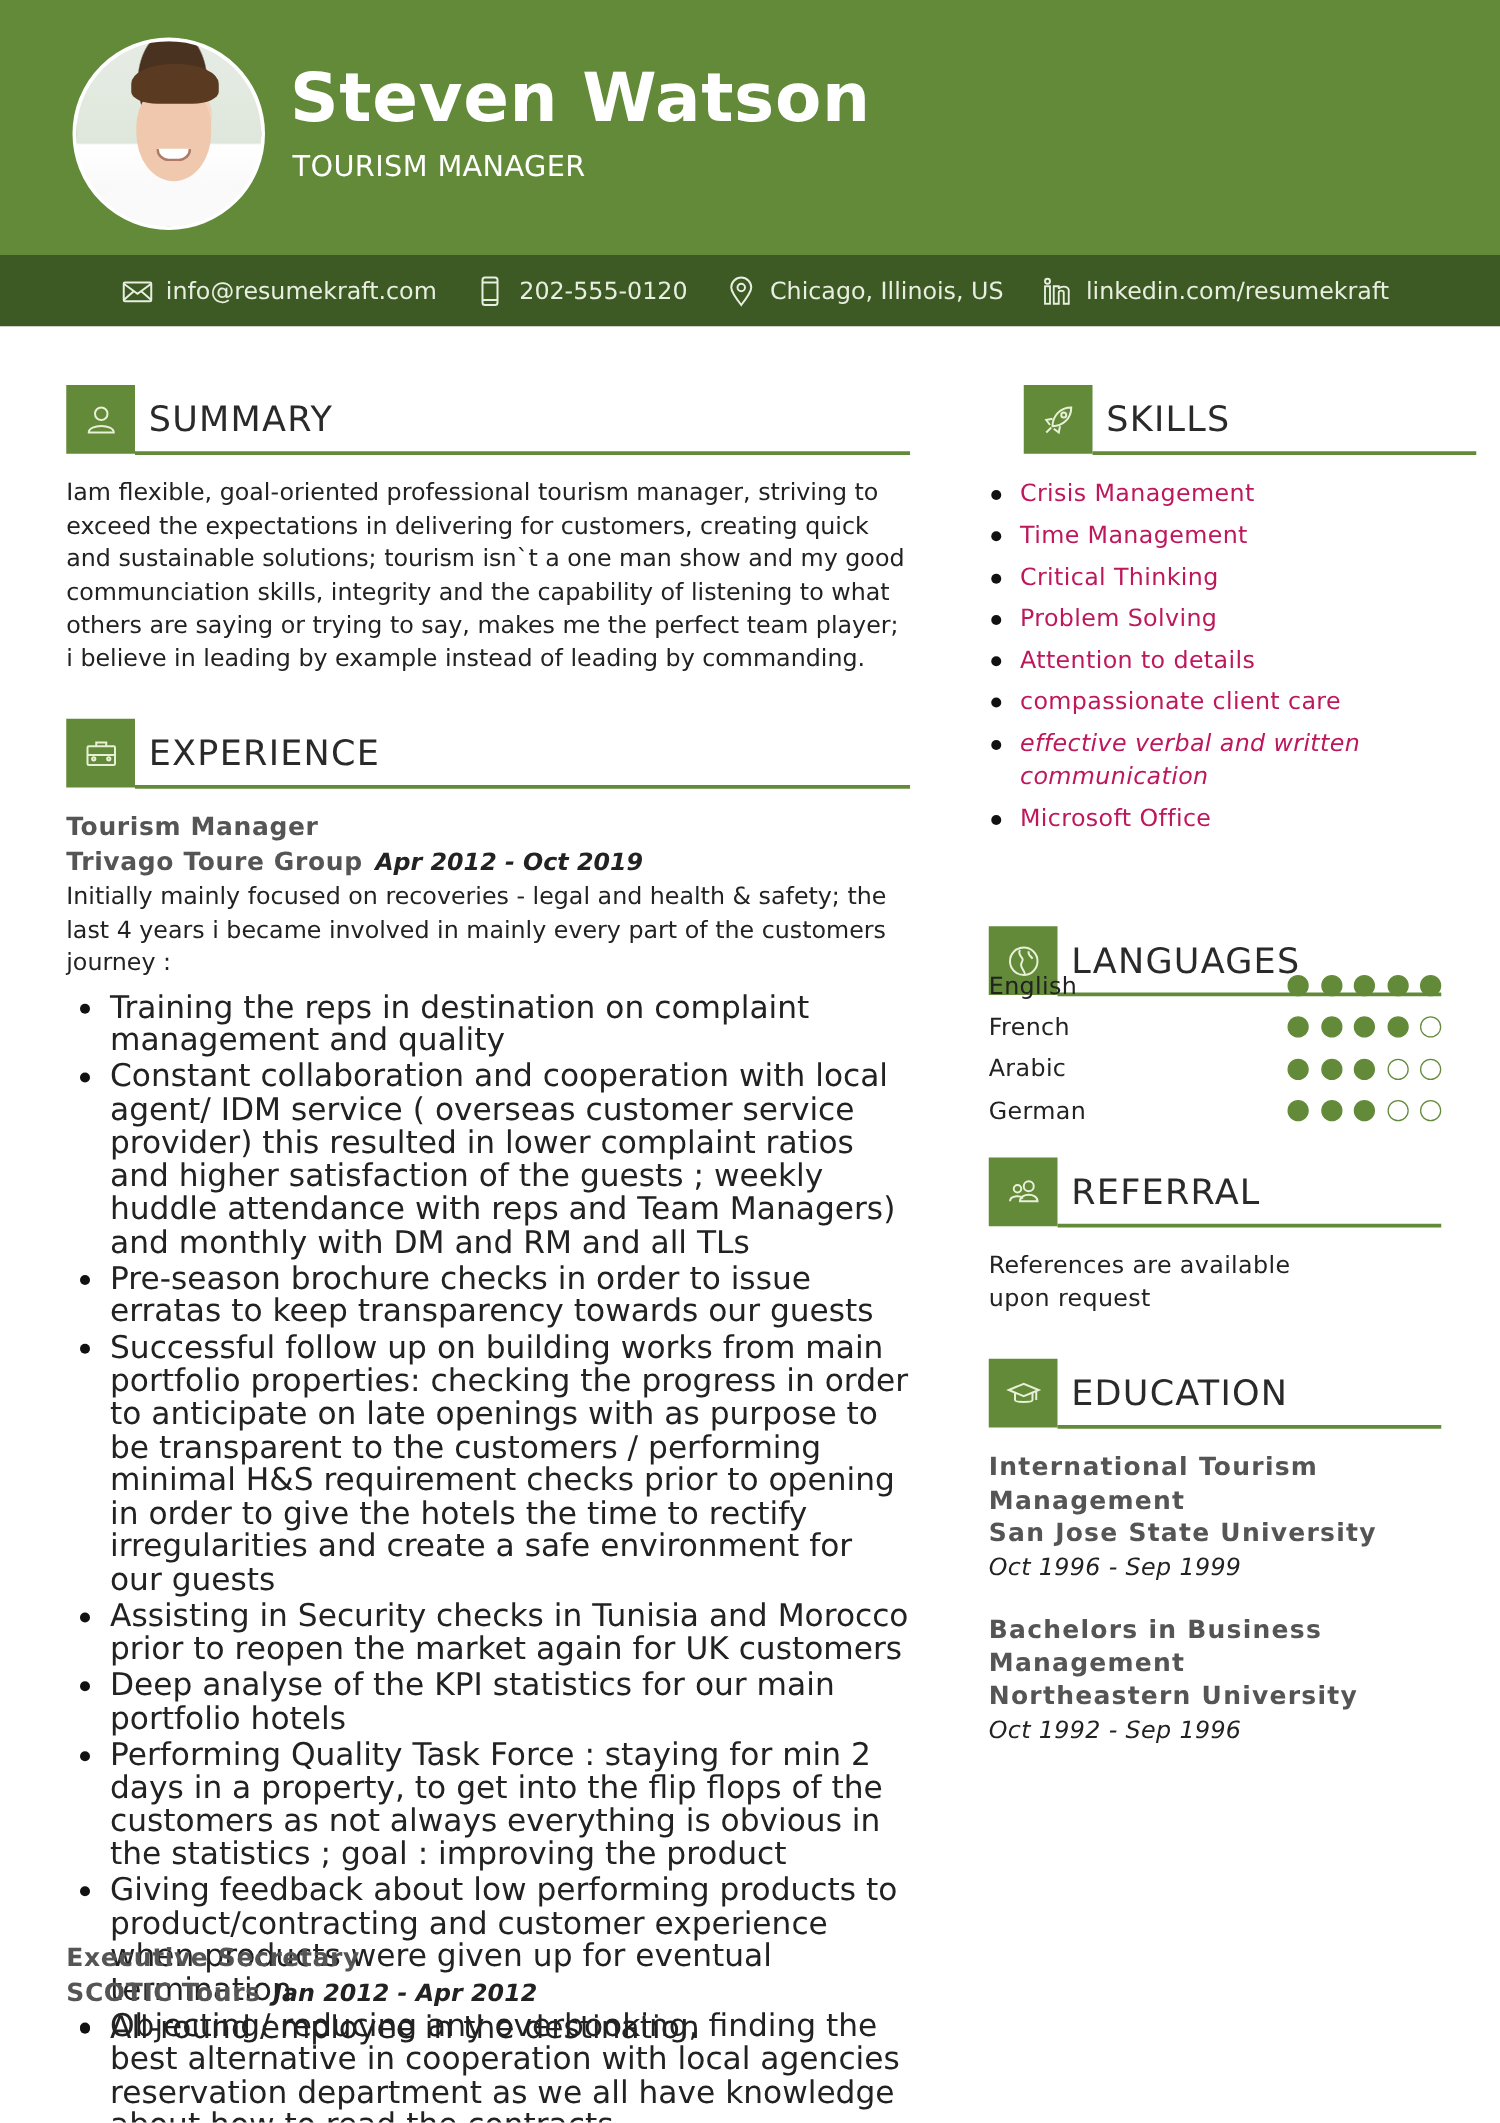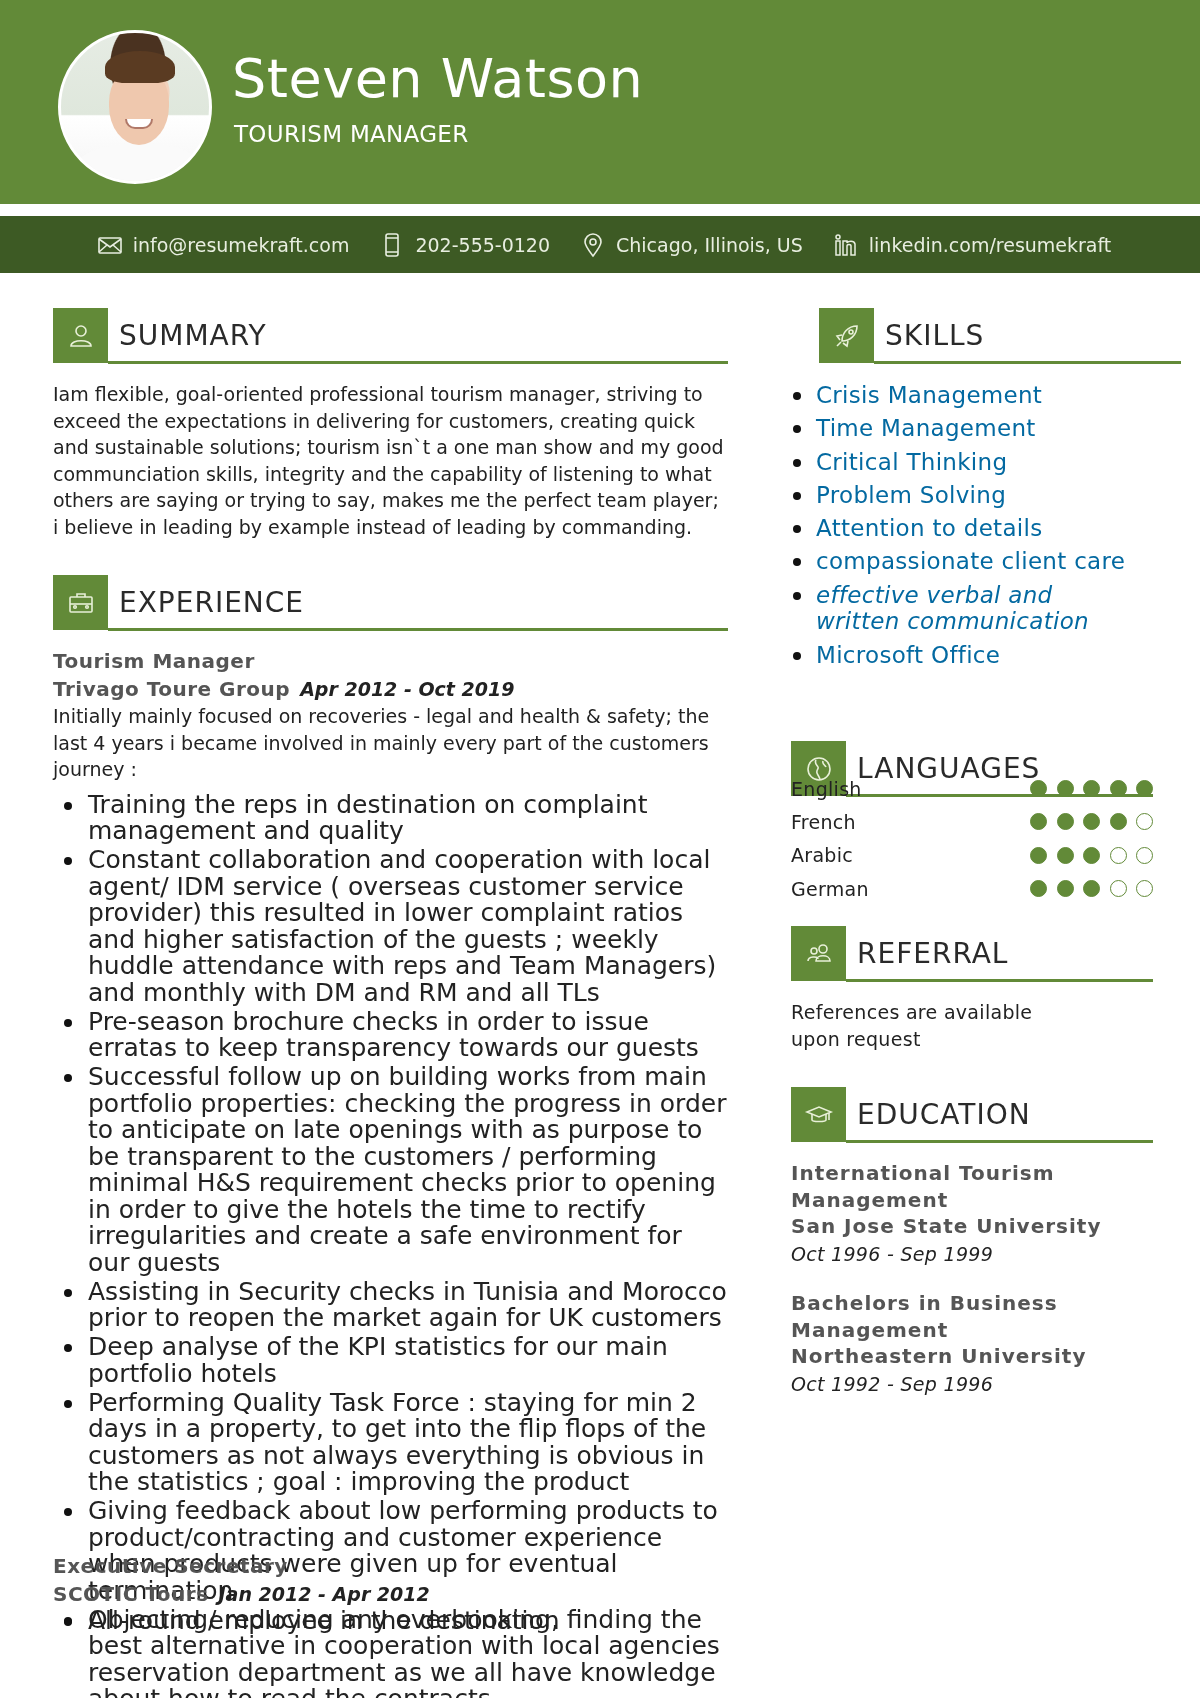--- a/index.html
+++ b/index.html
@@ -10,24 +10,24 @@
   .photo { position: absolute; left: 58px; top: 30px; width: 154px; height: 154px; border-radius: 50%;
            border: 3px solid #ffffff; overflow: hidden;
            background: radial-gradient(circle at 55% 40%, #f1d2bd 0 22%, transparent 23%),
                        radial-gradient(ellipse at 52% 22%, #4a3220 0 25%, transparent 26%),
                        linear-gradient(180deg, #e6ece4 0%, #dfe7dc 55%, #ffffff 56%, #f4f4f4 100%); }
   .photo .face { position: absolute; left: 48px; top: 34px; width: 60px; height: 78px; border-radius: 45% 45% 50% 50%; background: #efc8ae; }
   .photo .hair { position: absolute; left: 44px; top: 18px; width: 70px; height: 32px; border-radius: 50% 50% 30% 30%; background: #5a3b22; }
   .photo .shirt { position: absolute; left: 10px; top: 110px; width: 136px; height: 60px; border-radius: 50% 50% 0 0; background: #fafafa; }
   .photo .smile { position: absolute; left: 64px; top: 86px; width: 28px; height: 10px; border-radius: 0 0 14px 14px; background: #ffffff; border: 2px solid #b07868; border-top: none; }
 
-  .name { position: absolute; left: 232px; top: 44px; font-size: 54px; line-height: 70px; color: #ffffff; font-weight: 400; letter-spacing: 0.5px; }
+  .name { position: absolute; left: 232px; top: 44px; font-size: 54px; line-height: 70px; color: #ffffff; font-weight: 700; letter-spacing: 0.5px; }
   .title { position: absolute; left: 234px; top: 118px; font-size: 23px; line-height: 32px; color: #ffffff; letter-spacing: 0.3px; }
 
-  .contactbar { position: absolute; left: 0; top: 216px; width: 1200px; height: 57px; background: #3d5a24;
+  .contactbar { position: absolute; left: 0; top: 204px; width: 1200px; height: 57px; background: #3d5a24;
                 display: flex; align-items: center; justify-content: center; gap: 30px; padding-left: 8px; }
   .contact { display: flex; align-items: center; gap: 10px; color: #e8eee0; font-size: 19px; }
   .contact svg { width: 26px; height: 26px; }
 
   .sec-head { position: absolute; height: 56px; }
   .sec-head .box { position: absolute; left: 0; top: 0; width: 55px; height: 55px; background: #628a38;
                    display: flex; align-items: center; justify-content: center; }
   .sec-head .box svg { width: 30px; height: 30px; }
   .sec-head .line { position: absolute; left: 55px; right: 0; bottom: 0; height: 3px; background: #628a38; }
   .sec-head .label { position: absolute; left: 66px; top: 8px; font-size: 28px; line-height: 40px; color: #2a2a2a; letter-spacing: 1px; }
@@ -38,21 +38,21 @@
   .para { font-size: 19px; line-height: 26.5px; color: #222; }
   .job-title { font-size: 20px; line-height: 27px; font-weight: bold; color: #555; letter-spacing: 0.5px; }
   .job-company { font-size: 20px; line-height: 28px; font-weight: bold; color: #555; letter-spacing: 0.5px; }
   .job-date { font-style: italic; font-weight: bold; color: #222; font-size: 19px; margin-left: 10px; letter-spacing: 0; }
 
   ul.bullets { list-style: none; }
   ul.bullets li { position: relative; padding-left: 35px; font-size: 25px; line-height: 26.5px; color: #222; margin-bottom: 2.5px; }
   ul.bullets li::before { content: ""; position: absolute; left: 11px; top: 10px; width: 8px; height: 8px; border-radius: 50%; background: #111; }
 
   ul.skills { list-style: none; }
-  ul.skills li { position: relative; padding-left: 25px; font-size: 23px; line-height: 26.5px; margin-bottom: 6.8px; color: #0369a1; letter-spacing: 0.3px; }
+  ul.skills li { position: relative; padding-left: 25px; font-size: 19px; line-height: 26.5px; margin-bottom: 6.8px; color: #be185d; letter-spacing: 0.3px; }
   ul.skills li::before { content: ""; position: absolute; left: 2px; top: 10px; width: 8px; height: 8px; border-radius: 50%; background: #111; }
 
   .lang-row { display: flex; justify-content: space-between; align-items: center; height: 33.3px; }
   .lang-name { font-size: 19px; color: #222; letter-spacing: 0.3px; }
   .dots { display: flex; gap: 9.5px; }
   .dot { width: 17px; height: 17px; border-radius: 50%; border: 1.5px solid #628a38; }
   .dot.on { background: #628a38; }
 
   .edu-title { font-size: 20px; line-height: 26.5px; font-weight: bold; color: #555; letter-spacing: 1px; }
   .edu-date { font-size: 19px; line-height: 28px; font-style: italic; color: #222; letter-spacing: 0.3px; }

